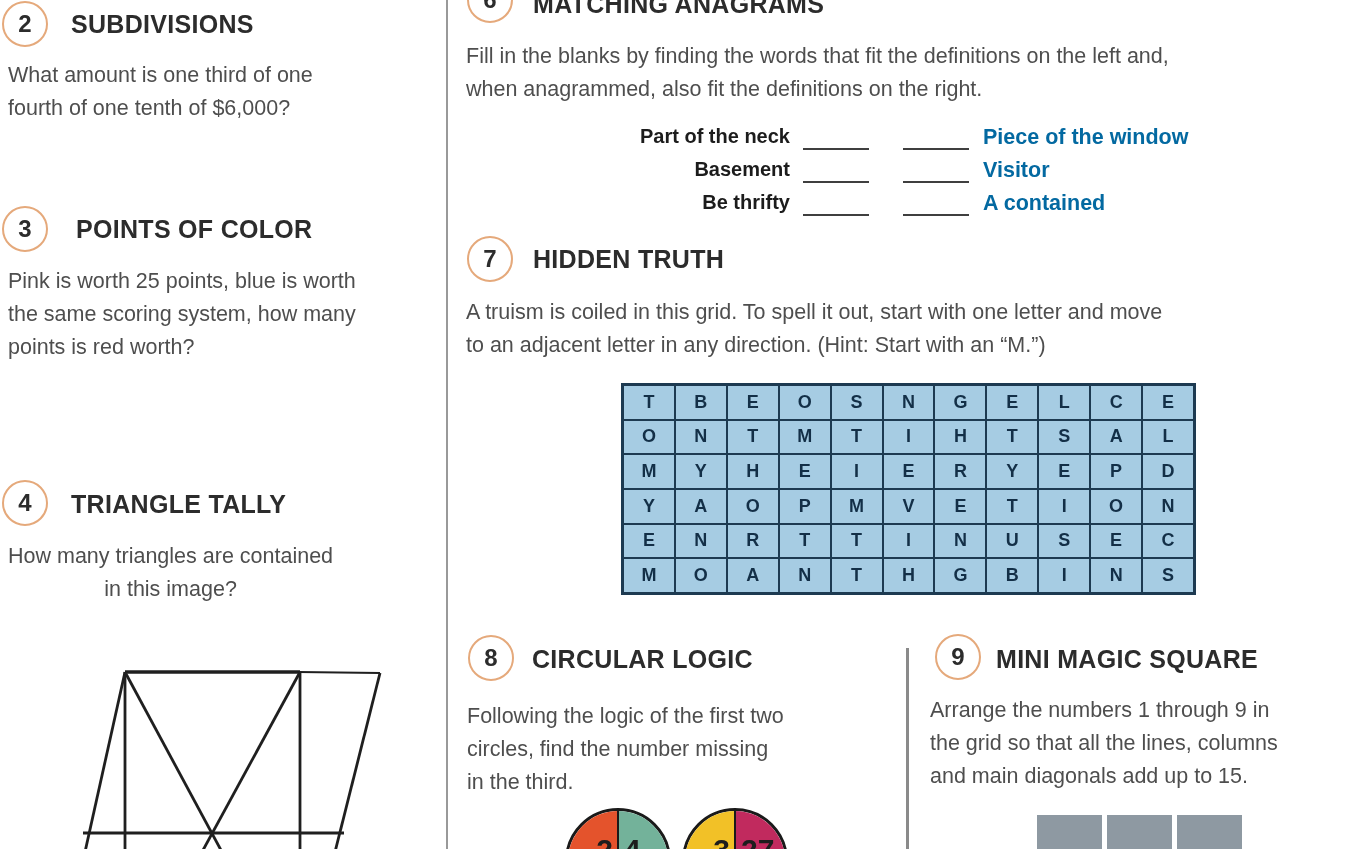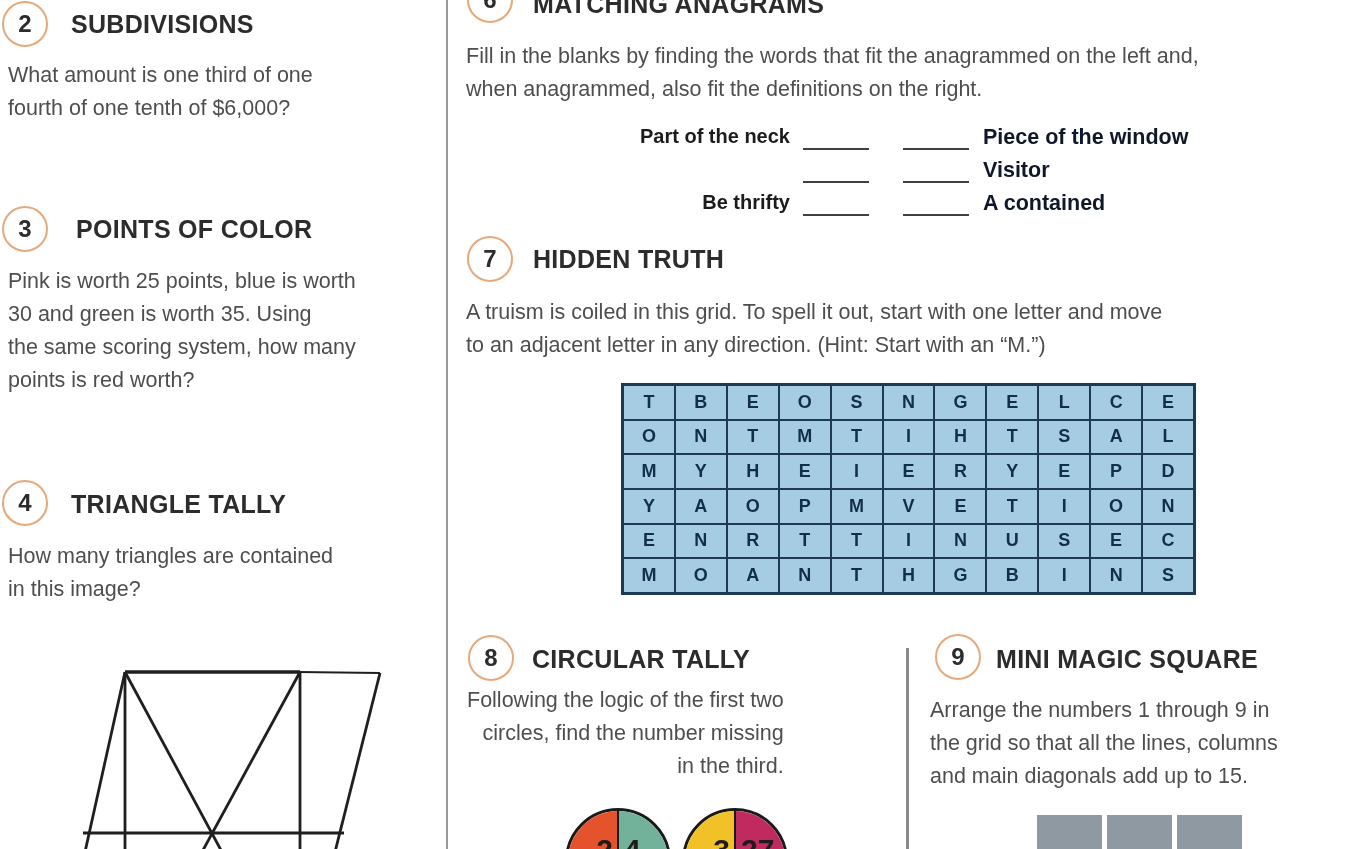--- a/index.html
+++ b/index.html
@@ -29,58 +29,58 @@
   #badge-2 {left:2px;  top:1px;}
   #title-2 {left:71px; top:10px;}
   #body-2  {left:8px;  top:59px;}
 
   #badge-3 {left:2px;  top:206px;}
   #title-3 {left:76px; top:215px;}
   #body-3  {left:8px;  top:265px;}
 
   #badge-4 {left:2px;  top:480px;}
   #title-4 {left:71px; top:490px;}
-  #body-4  {left:8px;  top:540px;}
+  #body-4  {left:8px;  top:540px;text-align:center;}
   #figure-4 {position:absolute; left:60px; top:640px;}
 
   #badge-6 {left:467px; top:-23px;}
   #title-6 {left:533px; top:-10px;}
   #body-6  {left:466px; top:40px;}
 
   #anagram-rows {position:absolute; left:466px; top:122px; width:840px; height:100px;}
   .anagram-row {position:absolute; left:0; width:100%; height:33px;}
   .anagram-row .left-def {
     position:absolute; left:0; top:3px; width:324px; text-align:right;
     font-weight:bold; font-size:20px; color:#1c1c1c; white-space:nowrap;
   }
   .anagram-row .blank {position:absolute; top:26px; width:66px; border-top:2.5px solid #3f3f3f;}
   .anagram-row .blank.b1 {left:337px;}
   .anagram-row .blank.b2 {left:437px;}
   .anagram-row .right-def {
     position:absolute; left:517px; top:3px;
-    font-weight:bold; font-size:21.5px; color:#0f172a; white-space:nowrap;
+    font-weight:bold; font-size:21.5px; color:#0369a1; white-space:nowrap;
   }
 
   #badge-7 {left:467px; top:236px;}
   #title-7 {left:533px; top:245px;}
   #body-7  {left:466px; top:296px;}
   #hidden-truth-grid {
     position:absolute; left:621px; top:383px; width:575px; height:212px;
     box-sizing:border-box; border:3px solid var(--grid-border,#1d3a51);
     background:var(--grid-border,#1d3a51);
     display:grid; grid-template-columns:repeat(11,1fr); grid-auto-rows:1fr; gap:2px;
   }
   .grid-cell {
     background:var(--grid-bg,#a6cce3); display:flex; align-items:center; justify-content:center;
     font-weight:bold; font-size:18px; color:var(--grid-letter,#132f47);
   }
 
   #badge-8 {left:468px; top:635px;}
   #title-8 {left:532px; top:645px;}
-  #body-8  {left:467px; top:684px;text-align:right;}
+  #body-8  {left:467px; top:700px;}
   #logic-circles {position:absolute; left:565px; top:808px; width:320px; height:110px;}
   .logic-circle {
     position:absolute; top:0; width:106px; height:106px; box-sizing:border-box;
     border:3px solid var(--circle-outline,#1a1a1a); border-radius:50%;
     overflow:hidden; display:flex;
   }
   .half {position:relative; width:50%; height:100%;}
   .half.left  {border-right:1.5px solid var(--circle-outline,#1a1a1a);}
   .half.right {border-left:1.5px solid var(--circle-outline,#1a1a1a);}
   .circle-num {position:absolute; top:22px; font-weight:bold; font-size:30px; color:#1d1d1d;}
@@ -109,21 +109,20 @@
       <div>What amount is one third of one</div>
       <div>fourth of one tenth of $6,000?</div>
     </div>
 
   <div class="badge" id="badge-3">
     <span>3</span>
   </div>
   <div class="title" id="title-3">POINTS OF COLOR</div>
   <div class="body" id="body-3">
       <div>Pink is worth 25 points, blue is worth</div>
-      <div>30 and green is worth 35. Using</div>
       <div>the same scoring system, how many</div>
       <div>points is red worth?</div>
     </div>
 
   <div class="badge" id="badge-4">
     <span>4</span>
   </div>
   <div class="title" id="title-4">TRIANGLE TALLY</div>
   <div class="body" id="body-4">
       <div>How many triangles are contained</div>
@@ -139,31 +138,32 @@
     <line x1="300" y1="672" x2="300" y2="852" stroke-width="2.8"></line>
     <line x1="380" y1="673" x2="335" y2="852" stroke-width="2.8"></line>
     <line x1="83" y1="833" x2="344" y2="833" stroke-width="2.8"></line>
   </svg>
 
   <div class="badge" id="badge-6">
     <span>6</span>
   </div>
   <div class="title" id="title-6">MATCHING ANAGRAMS</div>
   <div class="body" id="body-6">
-      <div>Fill in the blanks by finding the words that fit the anagrammed on the left and,</div>
+      <div>Fill in the blanks by finding the words that fit the definitions on the left and,</div>
       <div>when anagrammed, also fit the definitions on the right.</div>
     </div>
   <div id="anagram-rows">
       <div class="anagram-row" style="top: 0px;">
         <div class="left-def">Part of the neck</div>
         <div class="blank b1"></div>
         <div class="blank b2"></div>
         <div class="right-def">Piece of the window</div>
       </div>
       <div class="anagram-row" style="top: 33px;">
+        <div class="left-def">Basement</div>
         <div class="blank b1"></div>
         <div class="blank b2"></div>
         <div class="right-def">Visitor</div>
       </div>
       <div class="anagram-row" style="top: 66px;">
         <div class="left-def">Be thrifty</div>
         <div class="blank b1"></div>
         <div class="blank b2"></div>
         <div class="right-def">A contained</div>
       </div>
@@ -242,21 +242,21 @@
       <div class="grid-cell">G</div>
       <div class="grid-cell">B</div>
       <div class="grid-cell">I</div>
       <div class="grid-cell">N</div>
       <div class="grid-cell">S</div>
     </div>
 
   <div class="badge" id="badge-8">
     <span>8</span>
   </div>
-  <div class="title" id="title-8">CIRCULAR TALLY</div>
+  <div class="title" id="title-8">CIRCULAR LOGIC</div>
   <div class="body" id="body-8">
       <div>Following the logic of the first two</div>
       <div>circles, find the number missing</div>
       <div>in the third.</div>
     </div>
   <div id="logic-circles">
       <div class="logic-circle" style="left: 0px;">
         <div class="half left" style="background: rgb(228, 83, 44);">
           <span class="circle-num">2</span>
         </div>

